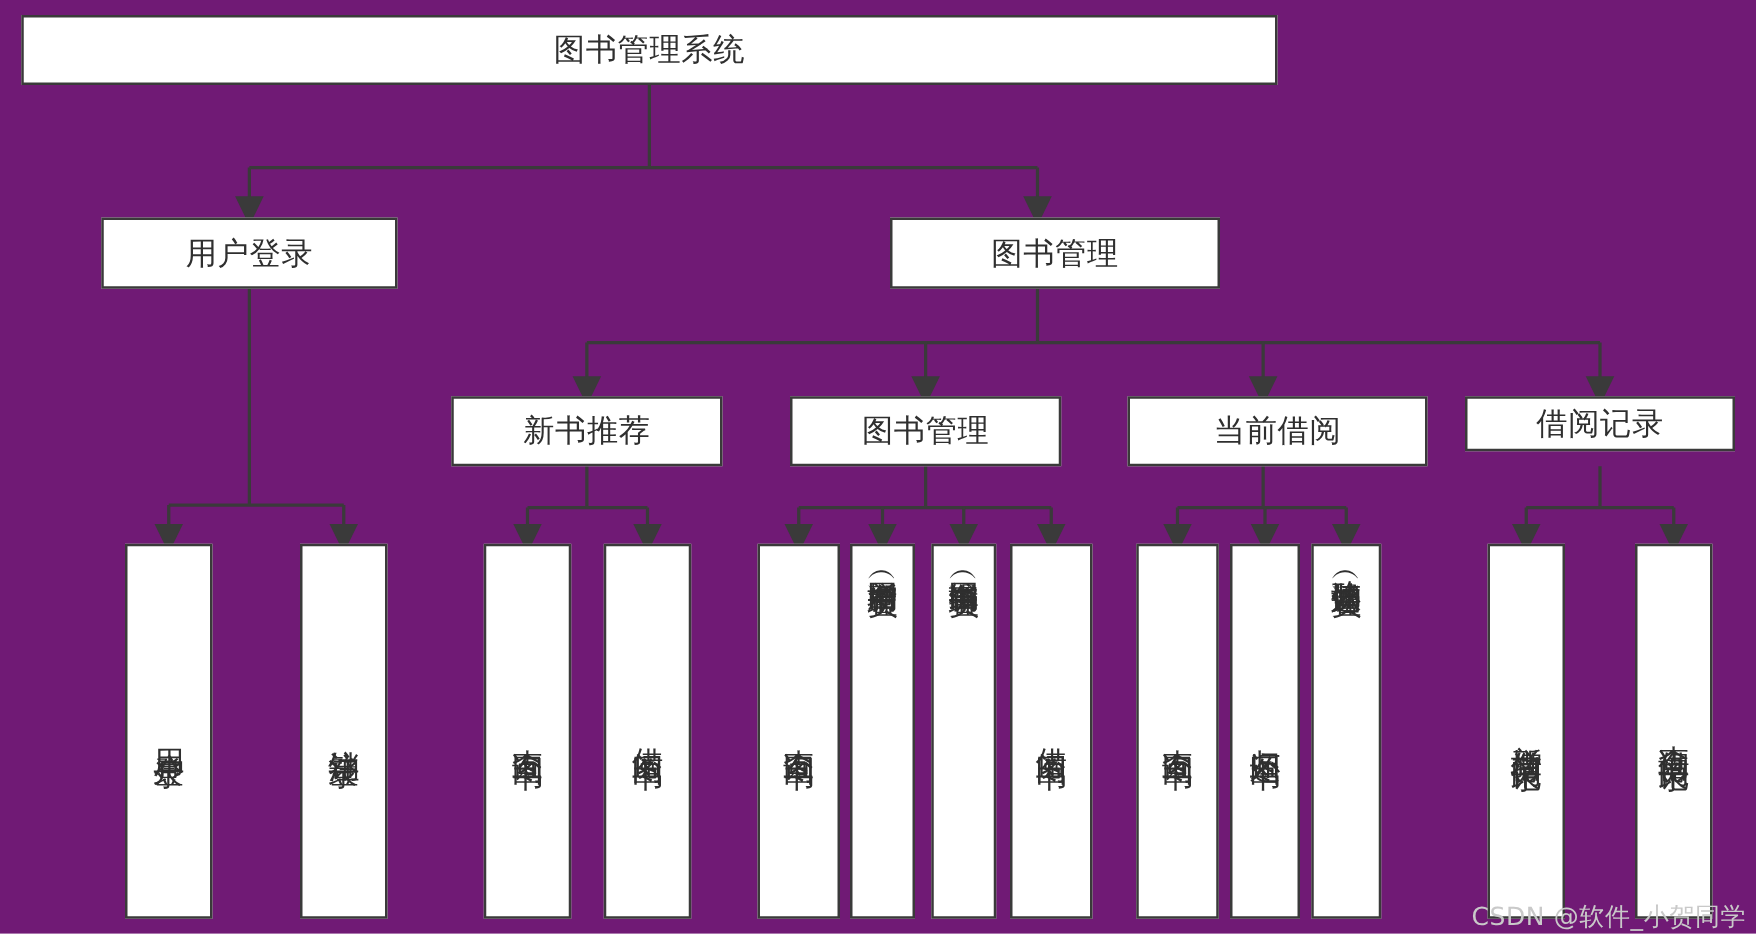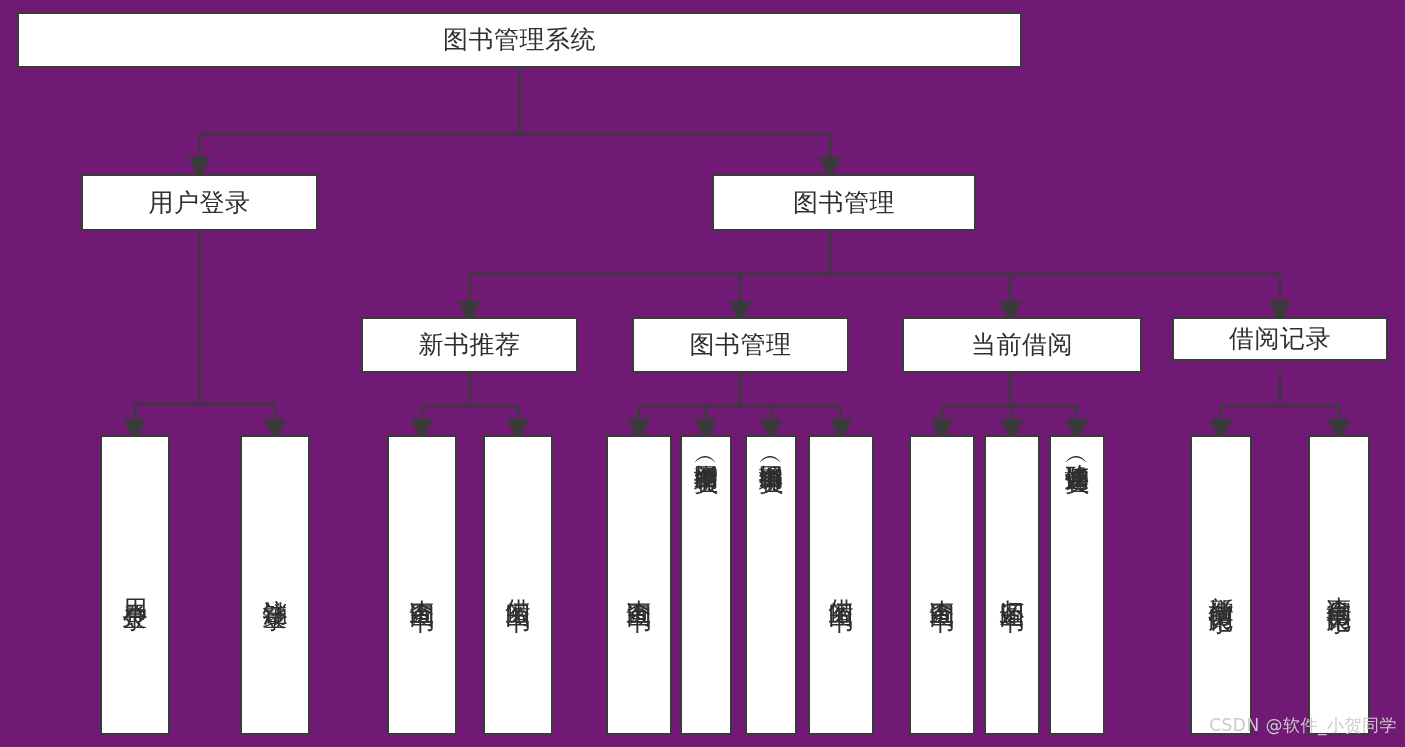--- a/index.html
+++ b/index.html
@@ -71,22 +71,22 @@
     letter-spacing: 1px;
   }
   
   .node.vert.mid {
     align-items: center;
     padding-top: 0;
   }
   #watermark {
     position: absolute;
     right: 8px;
-    bottom: 10px;
-    font-size: 17px;
+    bottom: 0;
+    font-size: 20px;
     color: #c9c9c9;
     letter-spacing: 0.5px;
     z-index: 3;
     white-space: nowrap;
     font-family: "DejaVu Sans", "Liberation Sans", sans-serif;
     margin-top: 13px;
   }
 </style>
 </head>
 <body>

